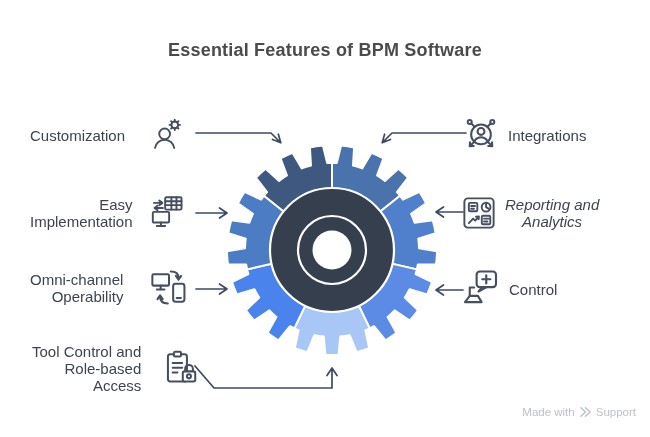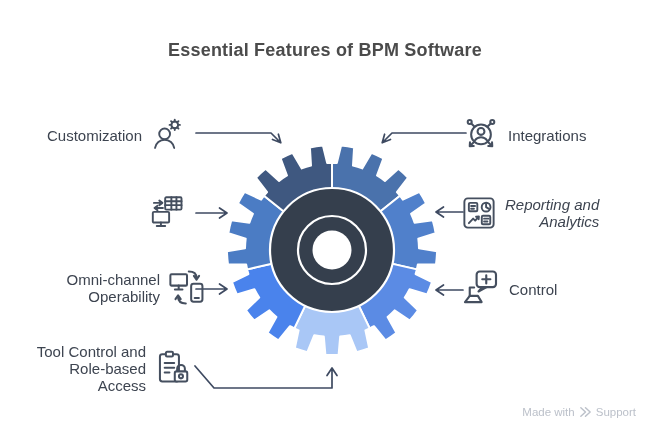--- a/index.html
+++ b/index.html
@@ -9,27 +9,27 @@
     font-family:"Liberation Sans", sans-serif;
   }
   .title{
     position:absolute;left:0;right:0;top:40px;
     text-align:center;font-size:18px;font-weight:bold;
     color:var(--title,#4b4b4b);letter-spacing:.2px;
   }
   #diagram-svg{position:absolute;left:0;top:0;}
   .arrow{fill:none;stroke-width:1.7;stroke-linecap:round;stroke-linejoin:round;}
   .feature-row{position:absolute;display:flex;align-items:center;gap:8px;}
-  .feature-row.left{justify-content:flex-end;}
+  .feature-row.left{justify-content:space-between;}
   .feature-label{
     font-size:15px;line-height:17px;color:var(--text,#3d4450);
     white-space:pre-line;
   }
   .feature-row.left .feature-label{text-align:right;}
-  .feature-row.right .feature-label{text-align:right;}
+  .feature-row.right .feature-label{text-align:center;}
   .ic{flex:0 0 auto;}
   .ic *{stroke:var(--icon,#454f5f);fill:none;stroke-width:1.7;stroke-linecap:round;stroke-linejoin:round;}
   .ic .wfill{fill:#fff;}
   .watermark{
     position:absolute;right:14px;bottom:19px;
     display:flex;align-items:center;gap:4px;
     font-size:11.5px;color:var(--wm,#bcc1ca);padding-left:41px;
   }
   .wm-ic *{stroke:var(--wm,#bcc1ca);fill:none;stroke-width:1.6;stroke-linecap:round;stroke-linejoin:round;}
 </style>
@@ -68,44 +68,46 @@
   <div class="feature-label">Customization</div>
   <svg class="ic" width="36" height="36" viewBox="0 0 32 32">
     <circle cx="22" cy="7" r="3"></circle>
     <path d="M22,2.4 V4 M22,10 V11.6 M17.4,7 H19 M25,7 H26.6 M18.7,3.7 l1.2,1.2 M24.1,9.1 l1.2,1.2 M25.3,3.7 l-1.2,1.2 M19.9,9.1 l-1.2,1.2"></path>
     <circle cx="13" cy="15" r="4.8"></circle>
     <path d="M4.5,27.5 A8.6,8.6 0 0 1 21.5,27.5"></path>
   </svg>
 </div>
 
 <div class="feature-row left" style="left:30px;top:192px;width:156px;height:42px;">
+  <div class="feature-label">Easy
+Implementation</div>
   <svg class="ic" width="36" height="36" viewBox="0 0 32 32">
     <path d="M3.5,7 H10.5 M8.3,5 L11,7 L8.3,9"></path>
     <path d="M11.5,11.5 H4.5 M6.7,9.5 L4,11.5 L6.7,13.5"></path>
     <rect x="13.5" y="2" width="14.5" height="11" rx="1"></rect>
     <path d="M13.5,5.6 H28 M13.5,9 H28 M19,2 V13 M23.5,2 V13"></path>
     <rect x="2.5" y="15" width="14.5" height="9.5" rx="1"></rect>
     <path d="M9.7,24.5 V27 M6,27.6 H13.5"></path>
   </svg>
 </div>
 
-<div class="feature-row left" style="left:48px;top:267px;width:158px;height:42px;">
+<div class="feature-row left" style="left:30px;top:267px;width:158px;height:42px;">
   <div class="feature-label">Omni-channel
 Operability</div>
   <svg class="ic" width="38" height="38" viewBox="0 0 32 32">
     <rect x="2" y="4.5" width="14" height="9.5" rx="1"></rect>
     <path d="M9,14 V16.5 M5.8,17.2 H12.2"></path>
     <rect x="19.5" y="12.5" width="9.5" height="15" rx="2"></rect>
     <path d="M22.5,24.5 H26"></path>
     <path d="M17.5,2.2 Q24,2.2 24,7.6 M21.8,5.8 L24,9.1 L26.2,5.8"></path>
     <path d="M15,29 Q8.5,29 8.5,23.6 M6.3,25.4 L8.5,22.1 L10.7,25.4"></path>
   </svg>
 </div>
 
-<div class="feature-row left" style="left:24px;top:341px;width:168px;height:55px;">
+<div class="feature-row left" style="left:32px;top:341px;width:168px;height:55px;">
   <div class="feature-label">Tool Control and
 Role-based
 Access</div>
   <svg class="ic" width="38" height="38" viewBox="0 0 32 32">
     <rect x="5" y="3.5" width="16" height="23" rx="2"></rect>
     <rect class="wfill" x="10" y="1.5" width="6" height="4" rx="1"></rect>
     <path d="M9,11 H17 M9,15 H17 M9,19 H13"></path>
     <path d="M19.5,18 V15.8 A3.2,3.2 0 0 1 26,15.8 V18"></path>
     <rect class="wfill" x="17.5" y="18" width="10.5" height="8.5" rx="1.5"></rect>
     <circle cx="22.7" cy="22.2" r="1.7"></circle>

